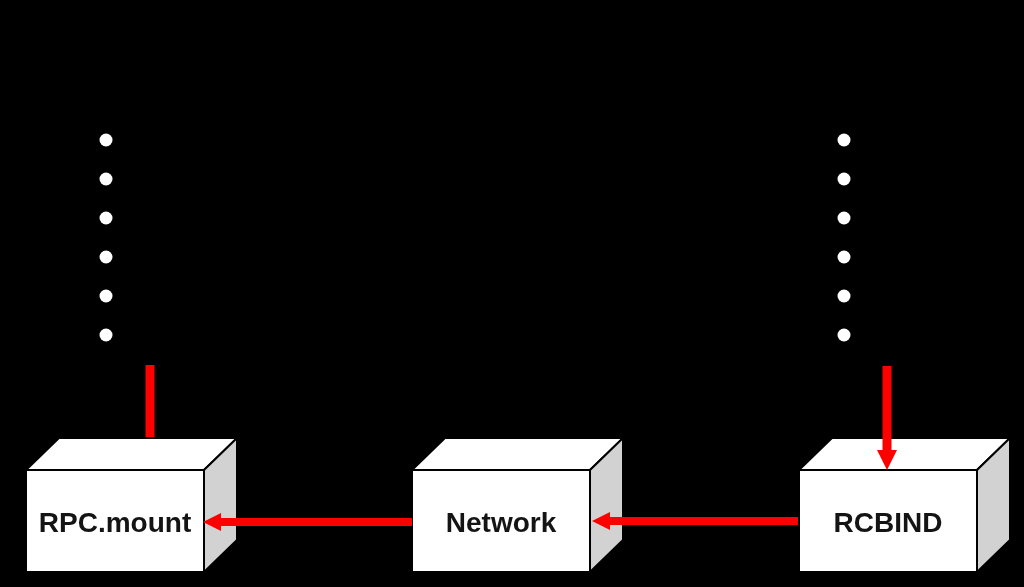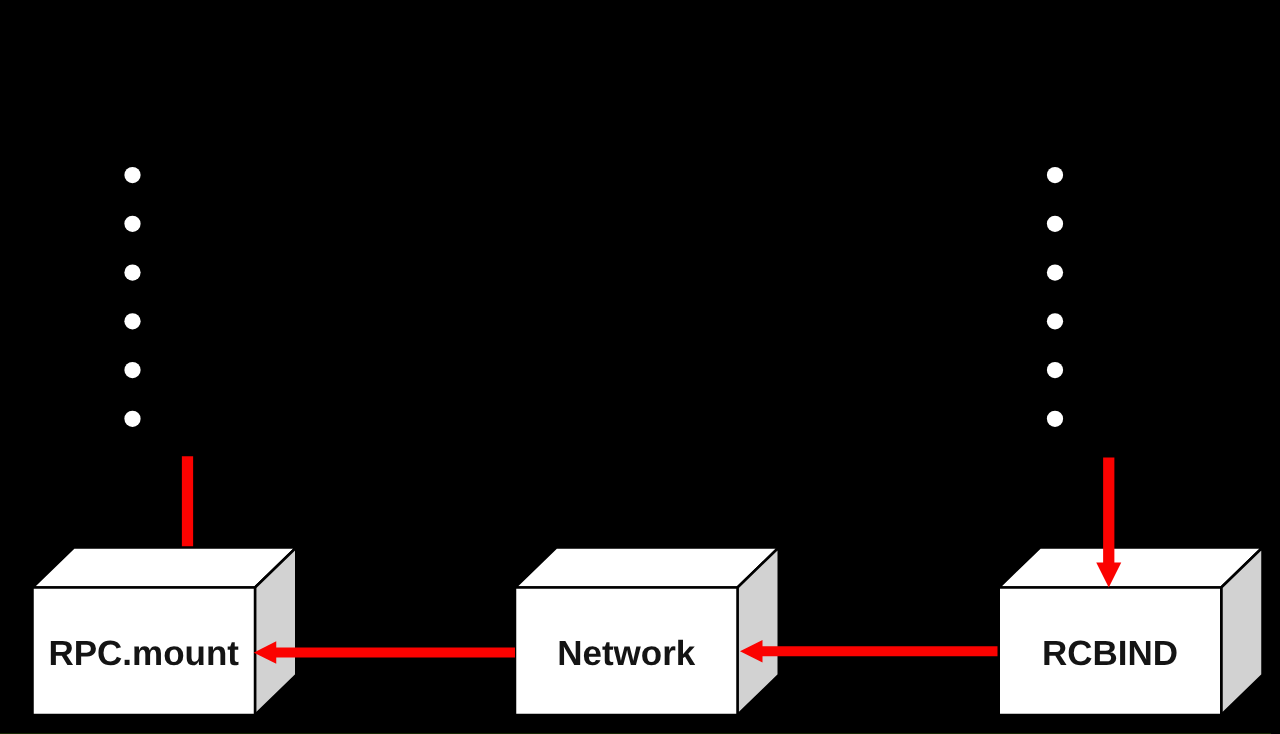--- a/index.html
+++ b/index.html
@@ -8,21 +8,21 @@
     background: #000000;
     width: 1024px;
     height: 587px;
     overflow: hidden;
     font-family: "Liberation Sans", sans-serif;
   }
   #stage {
     position: relative;
     width: 1024px;
     height: 587px;
-    background: #4d7c0f;
+    background: #d946ef;
   }
   svg text.node-label {
     font-family: "Liberation Sans", "DejaVu Sans", sans-serif;
     font-weight: bold;
     font-size: 28px;
     text-anchor: middle;
   }
   svg .box-edge {
     stroke: #000000;
     stroke-width: 2;

